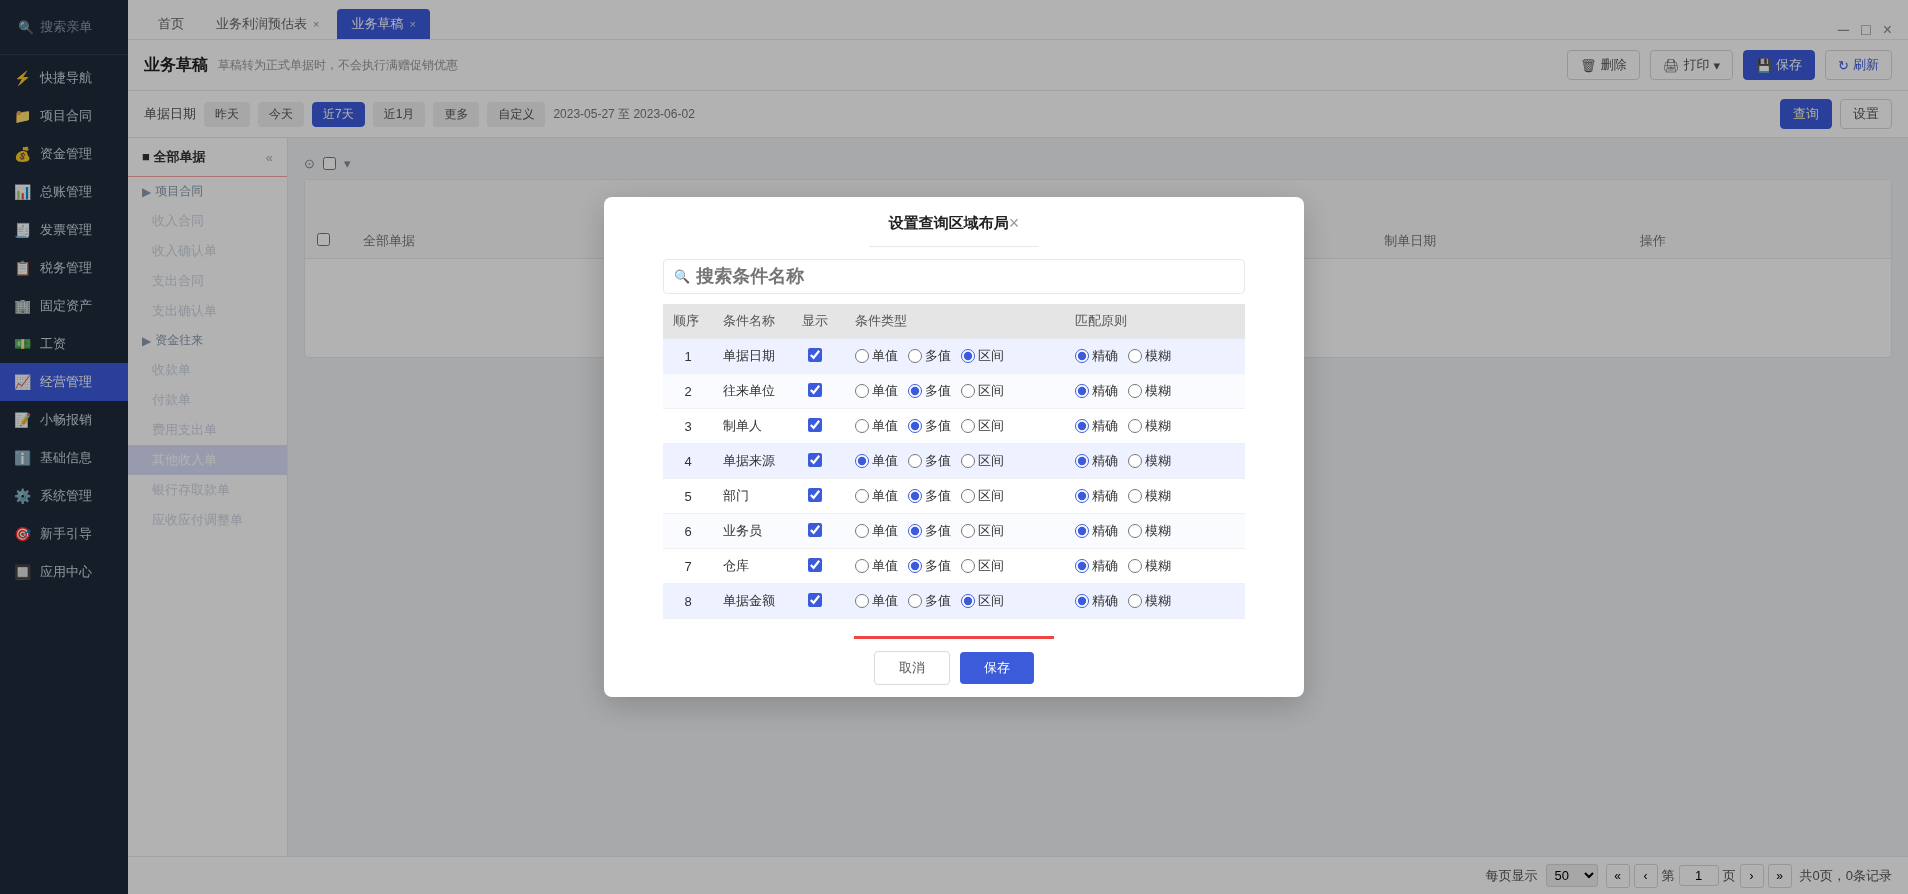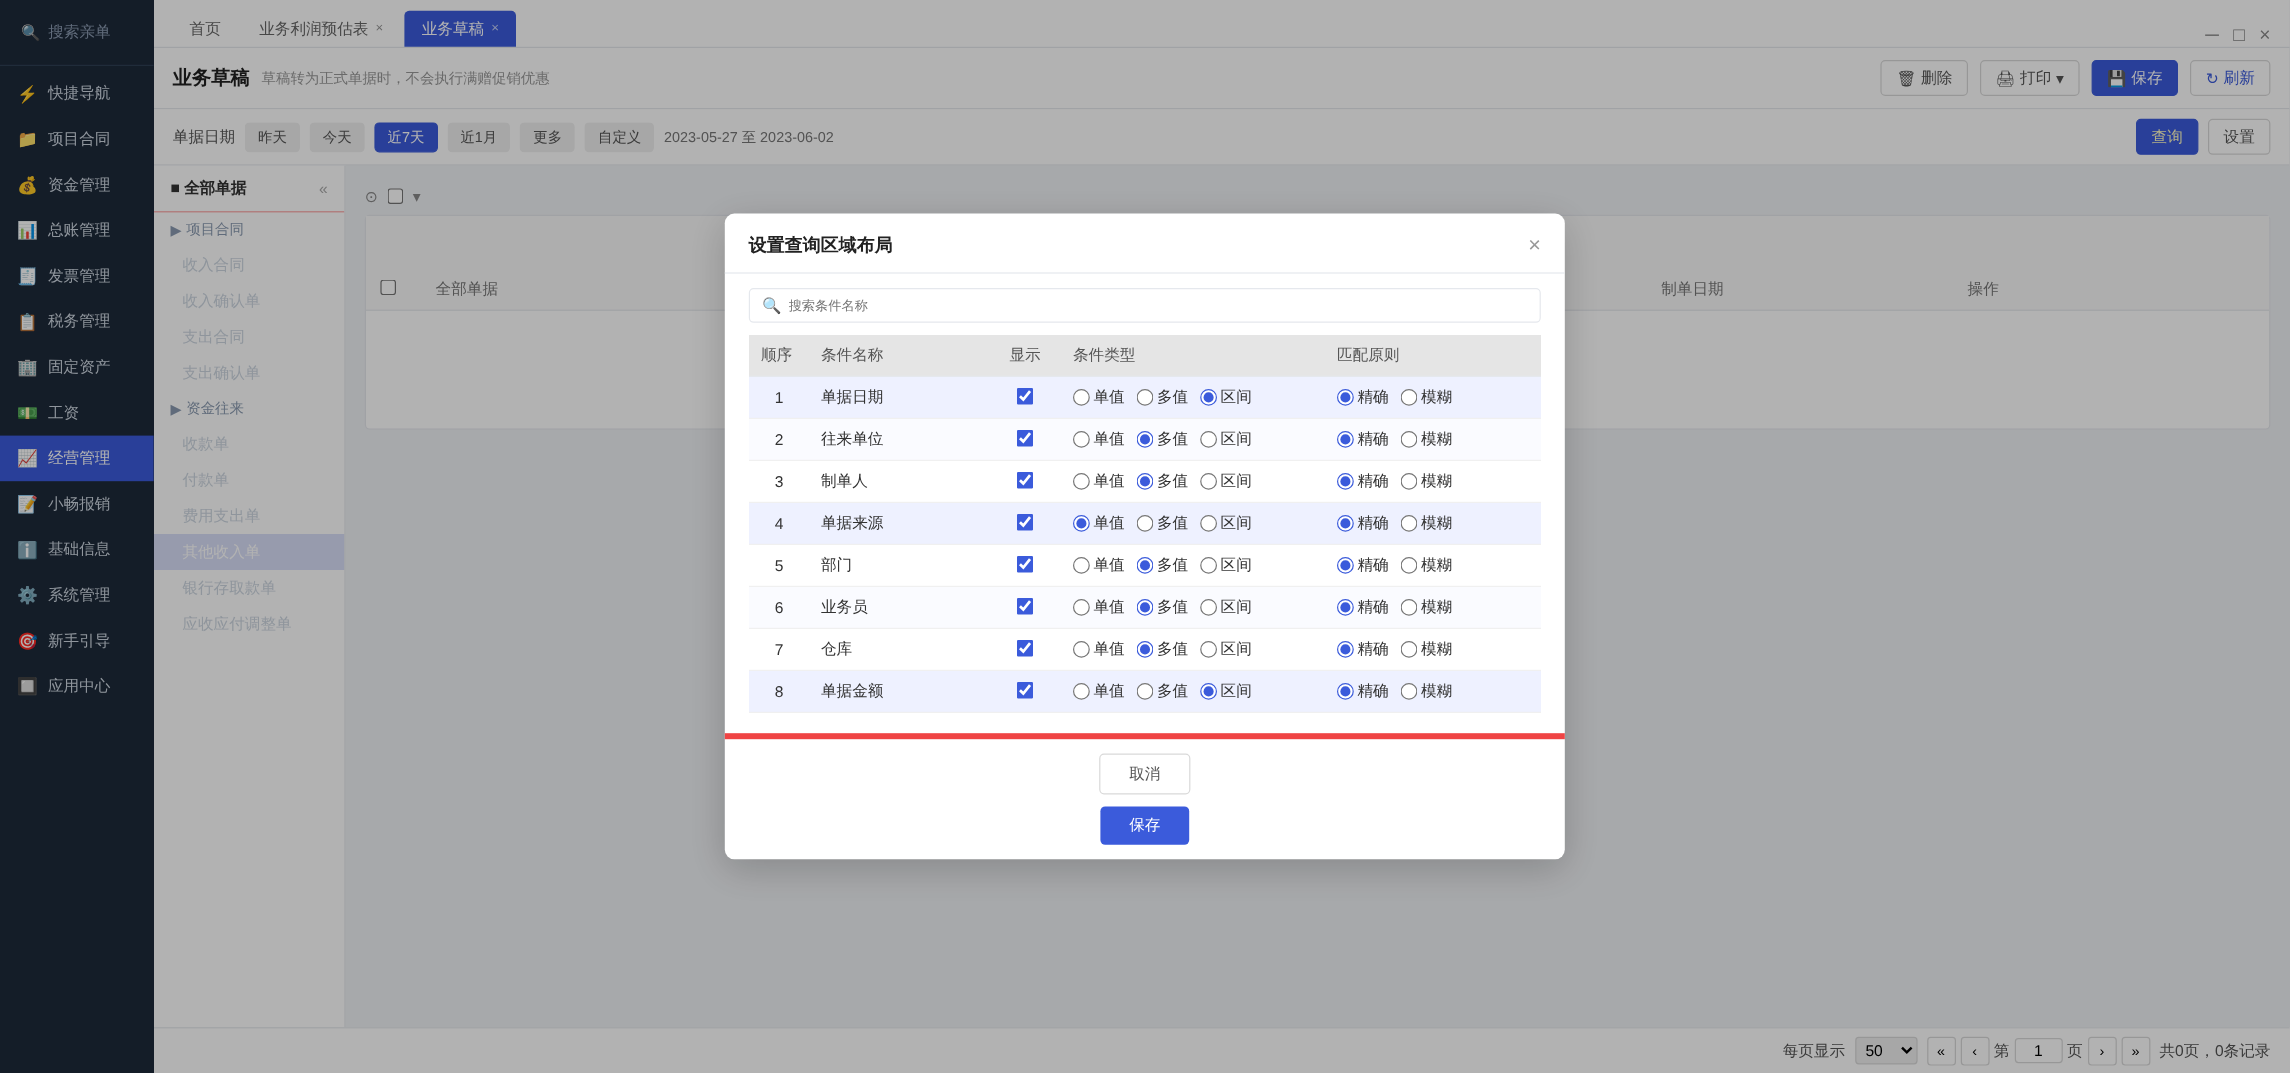--- a/index.html
+++ b/index.html
@@ -46,21 +46,21 @@
     
     .subnav { padding: 4px 0; }
     .subnav-group { font-size: 12px; color: #8a9ab0; padding: 6px 14px; cursor: pointer; display: flex; align-items: center; gap: 4px; }
     .subnav-item { font-size: 13px; color: #cdd6e0; padding: 6px 24px; cursor: pointer; }
     .subnav-item.active { color: #fff; background: rgba(59,91,219,0.2); }
 
     
     .overlay { position: fixed; left: 0; top: 0; right: 0; bottom: 0; background: rgba(0,0,0,0.3); z-index: 100; display: flex; align-items: center; justify-content: center; }
 
     
-    .dialog { background: #fff; border-radius: 8px; width: 700px; max-height: 620px; display: flex; flex-direction: column; box-shadow: 0 8px 32px rgba(0,0,0,0.2); z-index: 101; }
+    .dialog { background: #fff; border-radius: 8px; width: 700px; max-height: 620px; display: flex; flex-direction: column; box-shadow: 0 8px 32px rgba(0,0,0,0.2); z-index: 101; align-items: center; }
     .dialog-header { display: flex; align-items: center; justify-content: space-between; padding: 16px 20px 12px; border-bottom: 1px solid #e5e8ed; }
     .dialog-title { font-size: 15px; font-weight: 600; color: #222; }
     .dialog-close { cursor: pointer; color: #999; font-size: 18px; }
     .dialog-tabs { display: flex; gap: 0; border-bottom: 1px solid #e5e8ed; padding: 0 20px; }
     .dialog-tab { padding: 10px 16px; font-size: 13px; color: #666; cursor: pointer; border-bottom: 2px solid transparent; }
     .dialog-tab.active { color: #3b5bdb; border-bottom-color: #3b5bdb; }
     .dialog-body { flex: 1; overflow: hidden; padding: 12px 20px; display: flex; flex-direction: column; gap: 10px; }
     .search-box { display: flex; align-items: center; gap: 6px; border: 1px solid #e5e8ed; border-radius: 4px; padding: 6px 10px; color: #aaa; font-size: 13px; }
     .search-box input { border: none; outline: none; flex: 1; font-size: 13px; color: #333; }
 
@@ -72,21 +72,21 @@
     .data-table tr.selected td { background: #eef1ff; }
     .radio-group { display: flex; align-items: center; gap: 10px; white-space: nowrap; }
     .radio-item { display: flex; align-items: center; gap: 3px; cursor: pointer; }
     .radio-input { width: 14px; height: 14px; cursor: pointer; accent-color: #3b5bdb; }
     .checkbox-input { width: 14px; height: 14px; cursor: pointer; accent-color: #3b5bdb; }
 
     
     .table-scroll { overflow-y: auto; max-height: 320px; }
 
     
-    .dialog-footer { display: flex; align-items: center; justify-content: flex-end; padding: 12px 20px; gap: 10px; border-top: 5px solid #ef4444; flex-direction: column; }
+    .dialog-footer { display: flex; align-items: center; justify-content: flex-end; padding: 12px 20px; gap: 10px; border-top: 3px solid #ef4444; }
     .btn-cancel { padding: 7px 24px; border: 1px solid #d9d9d9; border-radius: 4px; background: #fff; color: #555; cursor: pointer; font-size: 13px; }
     .btn-save { padding: 7px 24px; border-radius: 4px; background: #3b5bdb; color: #fff; border: none; cursor: pointer; font-size: 13px; }
 
     
     .bottom-bar { position: fixed; bottom: 0; left: 128px; right: 0; height: 38px; background: #fff; border-top: 1px solid #e5e8ed; display: flex; align-items: center; justify-content: flex-end; padding: 0 16px; gap: 8px; font-size: 13px; color: #555; z-index: 5; }
     .bottom-bar select { border: 1px solid #d9d9d9; border-radius: 3px; padding: 2px 4px; font-size: 13px; }
     .pagination-btns { display: flex; align-items: center; gap: 4px; }
     .pg-btn { width: 24px; height: 24px; border: 1px solid #d9d9d9; border-radius: 3px; background: #fff; cursor: pointer; display: flex; align-items: center; justify-content: center; font-size: 12px; }
     .pg-input { width: 40px; border: 1px solid #d9d9d9; border-radius: 3px; text-align: center; padding: 2px; font-size: 13px; }
 
@@ -300,21 +300,21 @@
     <div class="dialog-header">
       <span class="dialog-title">设置查询区域布局</span>
       <span class="dialog-close">×</span>
     </div>
 
 
     <div class="dialog-body">
 
       <div class="search-box">
         <span>🔍</span>
-        <input type="text" style="border: none; outline: none; flex: 1 1 0%; font-size: 11px;" placeholder="搜索条件名称">
+        <input type="text" style="border: none; outline: none; flex: 1 1 0%; font-size: 18px; font-weight: bold;" placeholder="搜索条件名称">
       </div>
 
       <div class="table-scroll">
         <table class="data-table">
           <thead>
             <tr>
               <th style="width:50px;">顺序</th>
               <th>条件名称</th>
               <th style="width:60px;text-align:center;">显示</th>
               <th style="width:220px;">条件类型</th>

